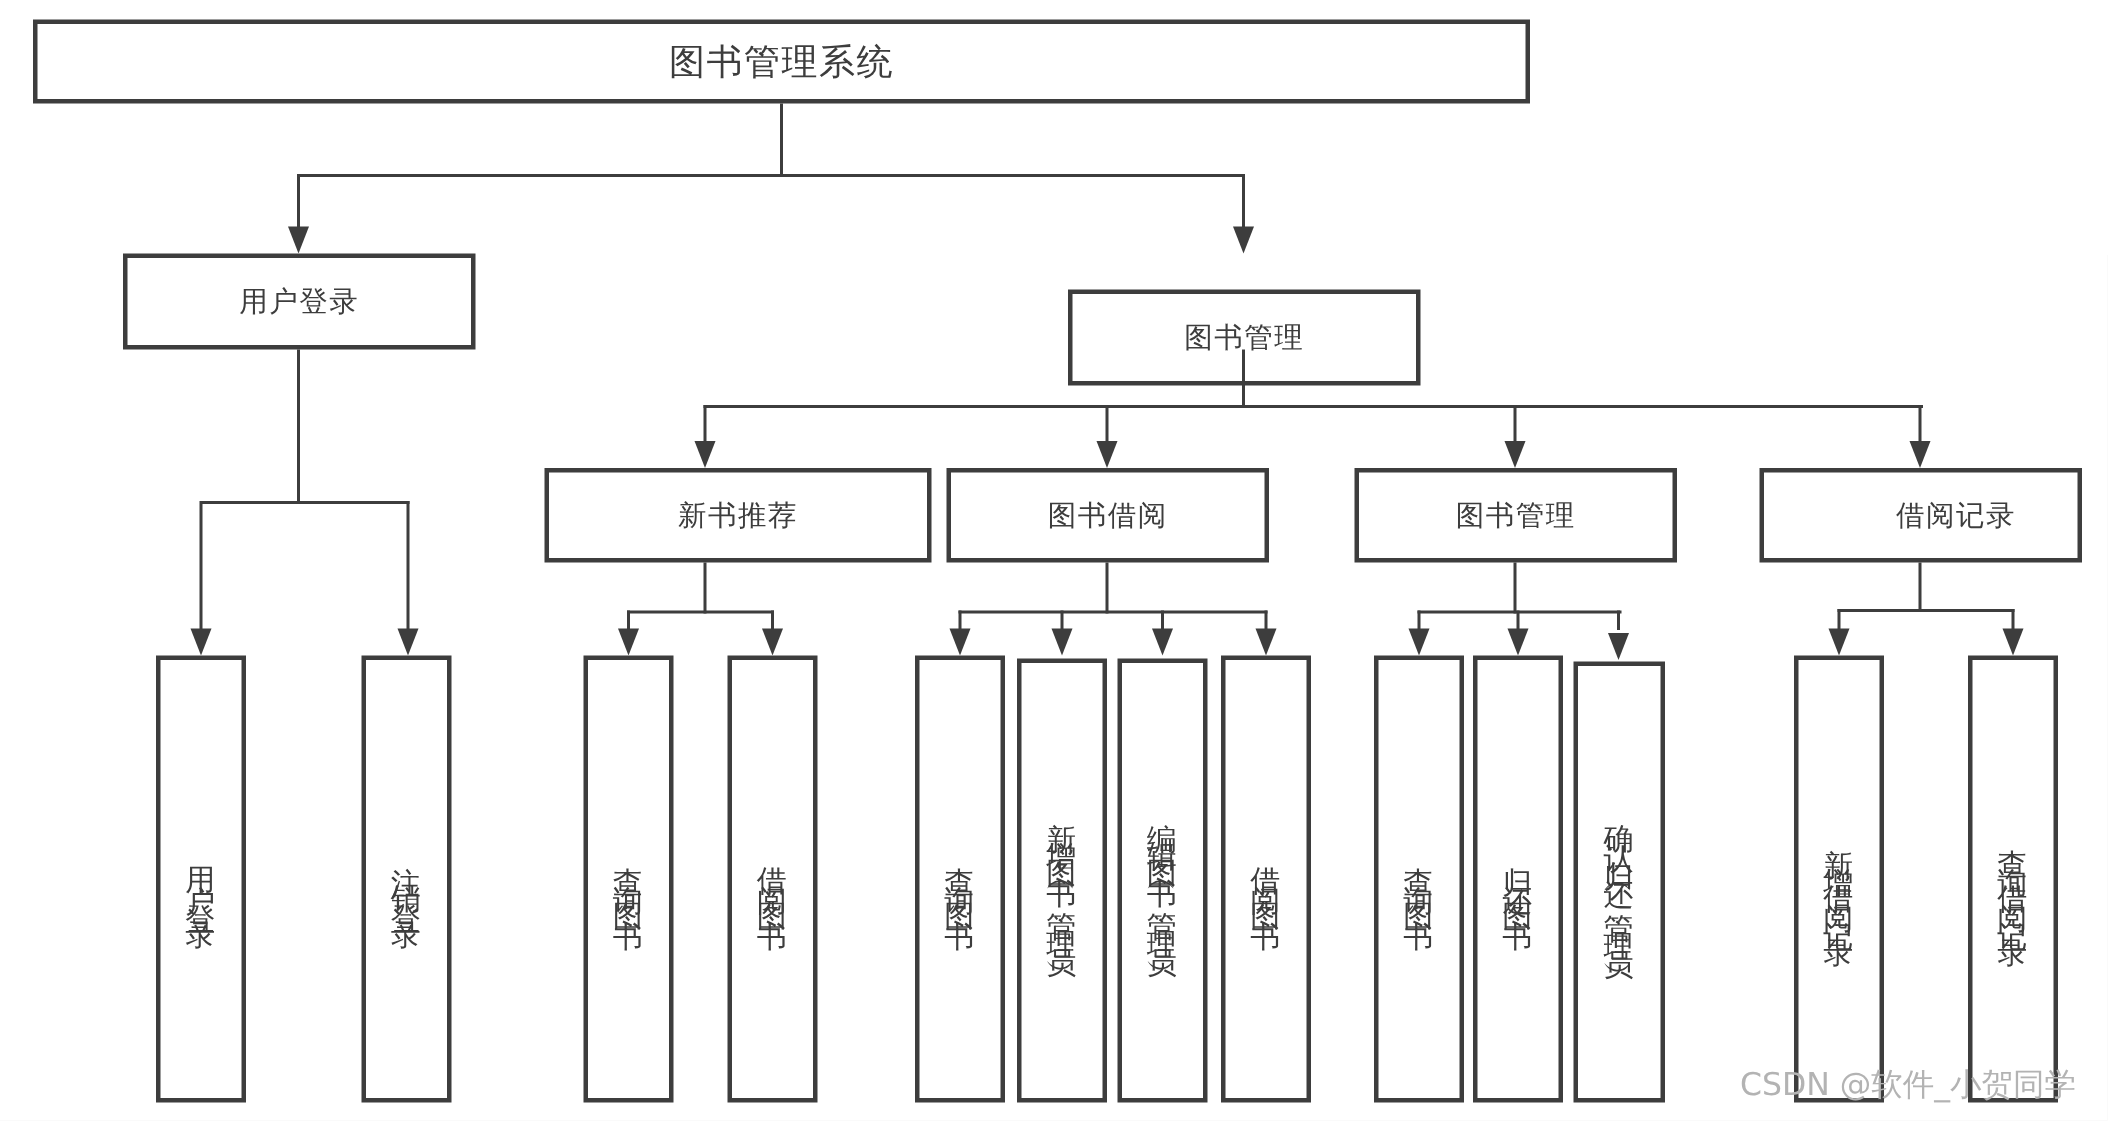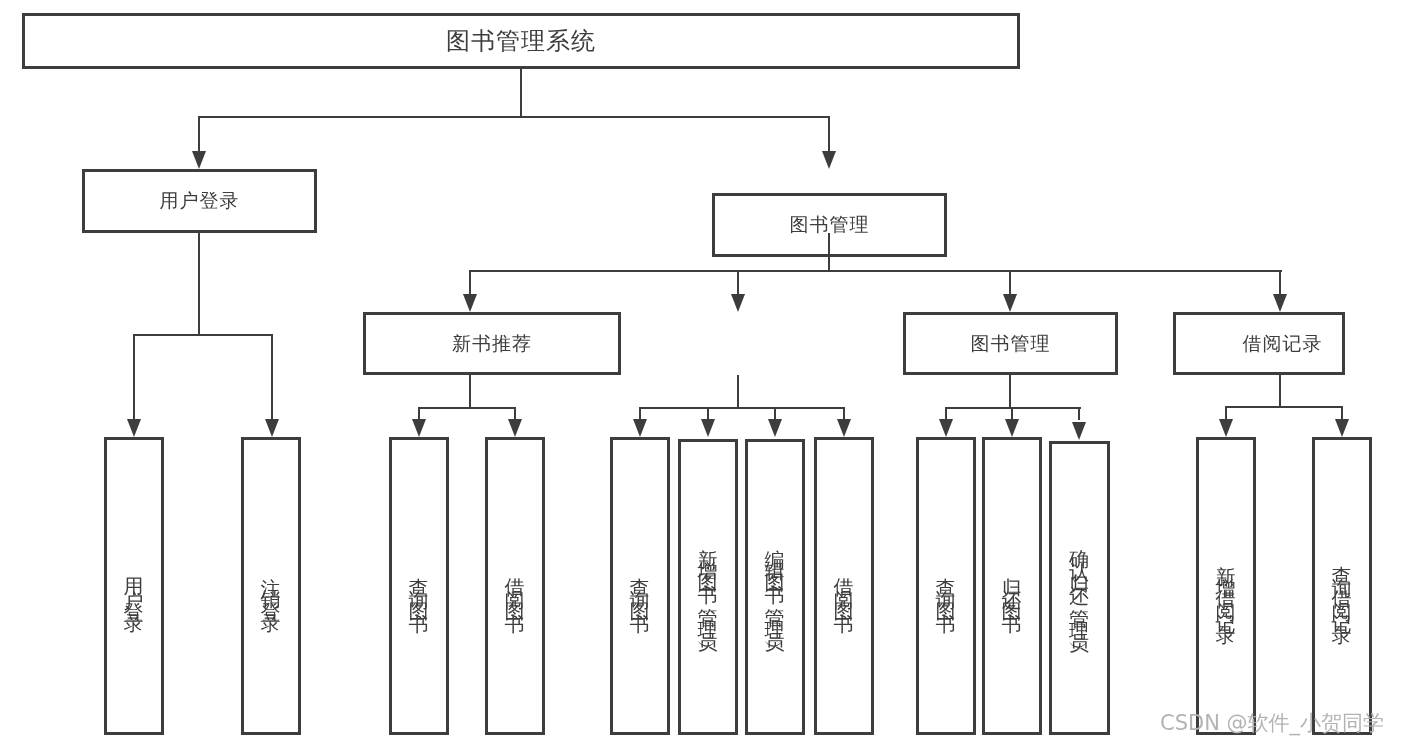--- a/index.html
+++ b/index.html
@@ -102,24 +102,27 @@
   <div class="edge" style="left:737px;top:270px;width:2px;height:26px;"></div>
   <div class="ah" style="left:731px;top:294px;"></div>
   <div class="edge" style="left:1009px;top:270px;width:2px;height:26px;"></div>
   <div class="ah" style="left:1003px;top:294px;"></div>
   <div class="edge" style="left:1279px;top:270px;width:2px;height:26px;"></div>
   <div class="ah" style="left:1273px;top:294px;"></div>
 
   <div class="node l3-box" style="left:363px;top:312px;width:258px;height:63px;">
     <span>新书推荐</span>
   </div>
+  <div class="node l3-box" style="left:631px;top:312px;width:215px;height:63px;">
+    <span>图书借阅</span>
+  </div>
   <div class="node l3-box" style="left:903px;top:312px;width:215px;height:63px;">
     <span>图书管理</span>
   </div>
-  <div class="node l3-box" style="left:1173px;top:312px;width:172px;height:63px;padding-left:47px;">
+  <div class="node l3-box" style="left:1173px;top:312px;width:215px;height:63px;padding-left:47px;">
     <span>借阅记录</span>
   </div>
 
   <div class="edge" style="left:469px;top:375px;width:2px;height:34px;"></div>
   <div class="edge" style="left:418px;top:407px;width:98px;height:2px;"></div>
   <div class="edge" style="left:418px;top:407px;width:2px;height:13px;"></div>
   <div class="ah" style="left:412px;top:419px;"></div>
   <div class="edge" style="left:514px;top:407px;width:2px;height:13px;"></div>
   <div class="ah" style="left:508px;top:419px;"></div>
 

